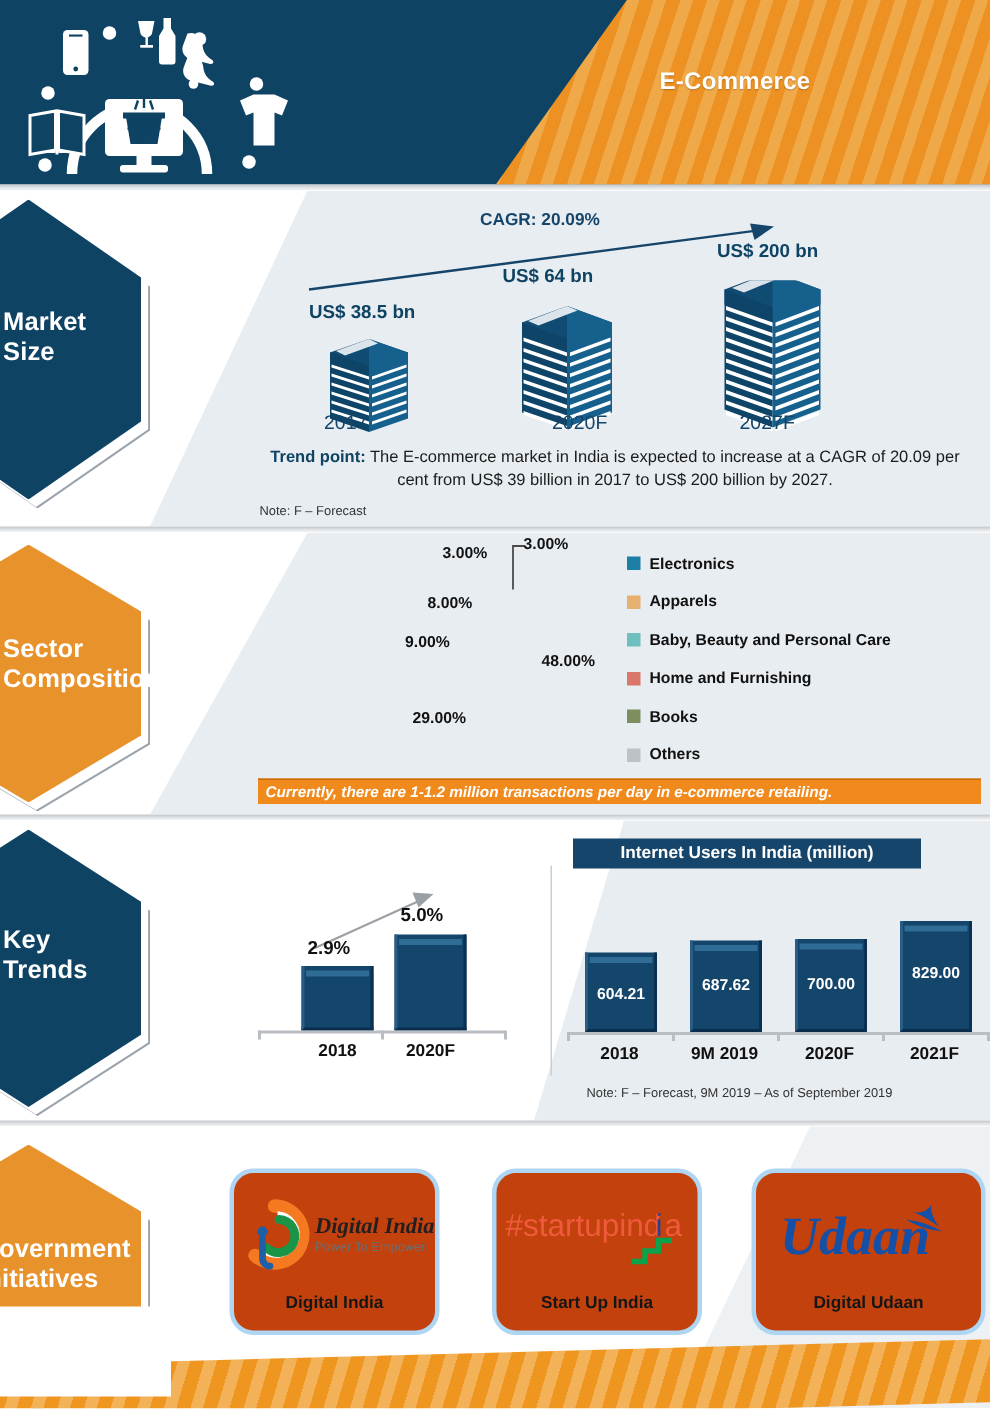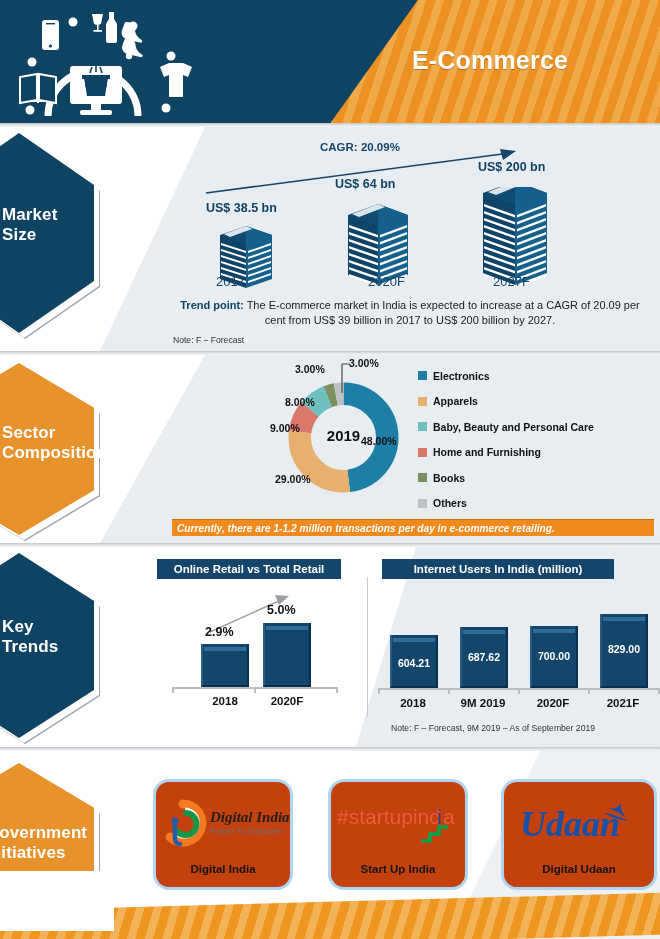--- a/index.html
+++ b/index.html
@@ -26,21 +26,21 @@
     position: absolute; top: -10px; right: 0; width: 450px; height: 145px;
     background: repeating-linear-gradient(
         -72deg,
         #ec9122 0px, #ec9122 9px,
         #f0a948 9px, #f0a948 17px);
     clip-path: polygon(215px 0, 450px 0, 450px 145px, 112px 145px);
   }
   #header-title {
     position: absolute; left: 330px; top: 46px; width: 320px;
     text-align: center;
-    color: #ffffff; font-size: 25px; font-weight: bold;
+    color: #ffffff; font-size: 16px; font-weight: bold;
     letter-spacing: .2px;
     text-shadow: 0 1px 1px rgba(0,0,0,.25);
     z-index: 4;
   }
   #header-icons { position: absolute; left: 8px; top: 4px; width: 200px; height: 118px; }
 
   
   .section { position: absolute; left: 0; width: 660px; }
   .sec-bg { position: absolute; inset: 0; background: #ffffff; overflow: hidden; }
   .sec-diag {
@@ -344,34 +344,20 @@
     <div class="hexwrap" style="top:8px;">
       <div class="hex-outline2" style="width:150px;height:172px;"></div>
       <div class="hex-outline" style="width:150px;height:172px;"></div>
       <div class="hex" style="width:150px;height:172px;background:#e8922b;"></div>
       <div class="hex-label" style="left:58px;top:60px;">
         <div>Sector</div>
         <div>Composition</div>
       </div>
     </div>
 
-    <div style="position:absolute;left:281px;top:20px;width:125px;height:125px;">
-      <svg viewBox="0 0 100 100" style="width:125px;height:125px;">
-        <g transform="rotate(-90 50 50)">
-
-          <circle cx="50" cy="50" r="35" fill="none" stroke="#1d7fa5" stroke-width="18" stroke-dasharray="105.56 114.35" stroke-dashoffset="0"></circle>
-          <circle cx="50" cy="50" r="35" fill="none" stroke="#e8b06f" stroke-width="18" stroke-dasharray="63.77 156.14" stroke-dashoffset="-105.56"></circle>
-          <circle cx="50" cy="50" r="35" fill="none" stroke="#d9776b" stroke-width="18" stroke-dasharray="19.79 200.12" stroke-dashoffset="-169.33"></circle>
-          <circle cx="50" cy="50" r="35" fill="none" stroke="#6dc0bf" stroke-width="18" stroke-dasharray="17.59 202.32" stroke-dashoffset="-189.12"></circle>
-          <circle cx="50" cy="50" r="35" fill="none" stroke="#7d8f5e" stroke-width="18" stroke-dasharray="6.60 213.31" stroke-dashoffset="-206.71"></circle>
-          <circle cx="50" cy="50" r="35" fill="none" stroke="#bfc2c4" stroke-width="18" stroke-dasharray="6.60 213.31" stroke-dashoffset="-213.31"></circle>
-        </g>
-      </svg>
-      <div id="donut-center-year" style="top:52px;">2019</div>
-    </div>
 
     <svg style="position:absolute;left:336px;top:6px;width:34px;height:36px;">
       <path d="M14 3 L6 3 L6 32" fill="none" stroke="#4a4a4a" stroke-width="1.2"></path>
     </svg>
 
     <div class="donut-label" style="left:349px;top:2px;">3.00%</div>
     <div class="donut-label" style="left:295px;top:8px;">3.00%</div>
     <div class="donut-label" style="left:285px;top:41px;">8.00%</div>
     <div class="donut-label" style="left:270px;top:67px;">9.00%</div>
     <div class="donut-label" style="left:275px;top:118px;">29.00%</div>
@@ -418,21 +404,20 @@
       <div class="hex-outline" style="width:150px;height:185px;"></div>
       <div class="hex" style="width:150px;height:185px;background:#0f4364;"></div>
       <div class="hex-label" style="left:58px;top:64px;">
         <div>Key</div>
         <div>Trends</div>
       </div>
     </div>
 
     <div class="vsep" style="left:367px;top:30px;height:140px;"></div>
 
-    <div class="kt-title" style="left:157px;top:12px;width:184px;">Online Retail vs Total Retail</div>
 
     <svg style="position:absolute;left:207px;top:44px;width:90px;height:44px;">
       <line x1="3" y1="41" x2="76" y2="8" stroke="#9aa0a6" stroke-width="1.4"></line>
       <polygon points="82,5 68,4 72,14" fill="#9aa0a6"></polygon>
     </svg>
 
     <div class="bar3d" style="left:201px;top:97px;width:48px;height:43px;"></div>
     <div class="bar3d" style="left:263px;top:76px;width:48px;height:64px;"></div>
     <div class="bar-val-out" style="left:205px;top:78px;">2.9%</div>
     <div class="bar-val-out" style="left:267px;top:56px;">5.0%</div>

